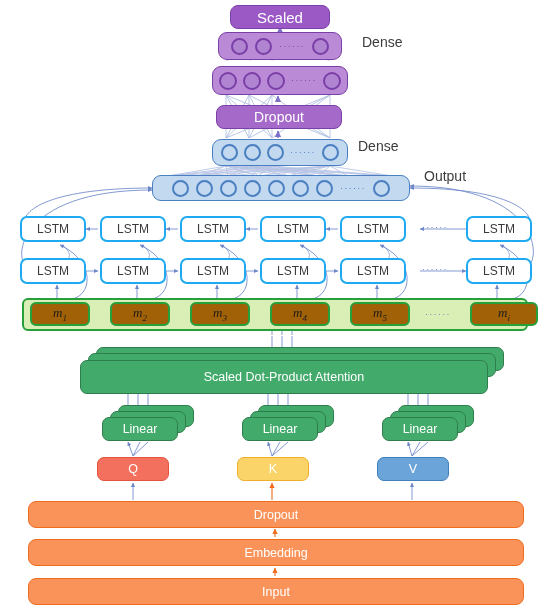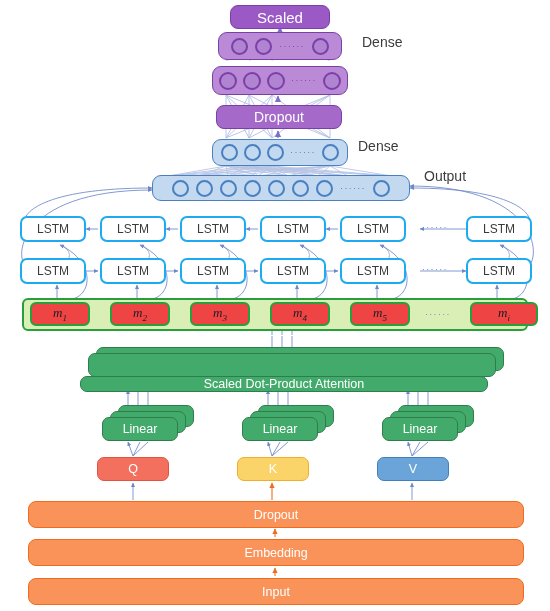--- a/index.html
+++ b/index.html
@@ -25,21 +25,21 @@
   .dots{font-size:9px;letter-spacing:1.3px;line-height:1;}
 
   .rowinner{display:flex;align-items:center;justify-content:center;width:100%;height:100%;}
 
   
   .lstm{background:#ffffff;border:2.2px solid #1eaaf0;border-radius:7px;
         color:#3a3a3a;font-size:12px;justify-content:center;}
 
   
   .gband{background:#d9efb6;border:2px solid #27a03c;border-radius:7px;}
-  .mbox{background:#ef4444;border:2px solid #27a03c;border-radius:6px;
+  .mbox{background:#a16207;border:2px solid #27a03c;border-radius:6px;
         color:#1d1d1d;font-size:13px;font-family:"Liberation Serif",serif;font-style:italic;}
   .mbox sub{font-size:9px;font-style:italic;}
 
   
   .gsolid{background:#42ab6b;border:1.7px solid #2f7d4c;border-radius:7px;color:#fff;}
   .attn{font-size:12.5px;}
   .lin{font-size:12.5px;}
 
   
   .qkv{border-radius:7px;color:#fff;font-size:12.5px;}
@@ -336,21 +336,21 @@
   <div class="node mbox" style="left:350px;top:302px;width:60px;height:24px;">
     <span><i>m</i><sub>5</sub></span>
     </div>
   <div class="lbl" style="left:425px;top:309px;font-size:9px;letter-spacing:1.3px;color:#6d86c9;">······</div>
   <div class="node mbox" style="left:470px;top:302px;width:68px;height:24px;">
     <span><i>m</i><sub>i</sub></span>
     </div>
 
   <div class="node gsolid" style="left:96px;top:347px;width:408px;height:24px;"></div>
   <div class="node gsolid" style="left:88px;top:353px;width:408px;height:24px;"></div>
-  <div class="node gsolid attn" style="left:80px;top:360px;width:408px;height:16px;margin-top:16px;">
+  <div class="node gsolid attn" style="left:80px;top:360px;width:408px;height:34px;">
     <span>Scaled Dot-Product Attention</span>
   </div>
 
   <div class="node gsolid" style="left:118px;top:405px;width:76px;height:22px;"></div>
   <div class="node gsolid" style="left:110px;top:411px;width:76px;height:22px;"></div>
   <div class="node gsolid lin" style="left:102px;top:417px;width:76px;height:24px;">
     <span>Linear</span>
     </div>
 
   <div class="node gsolid" style="left:258px;top:405px;width:76px;height:22px;"></div>

